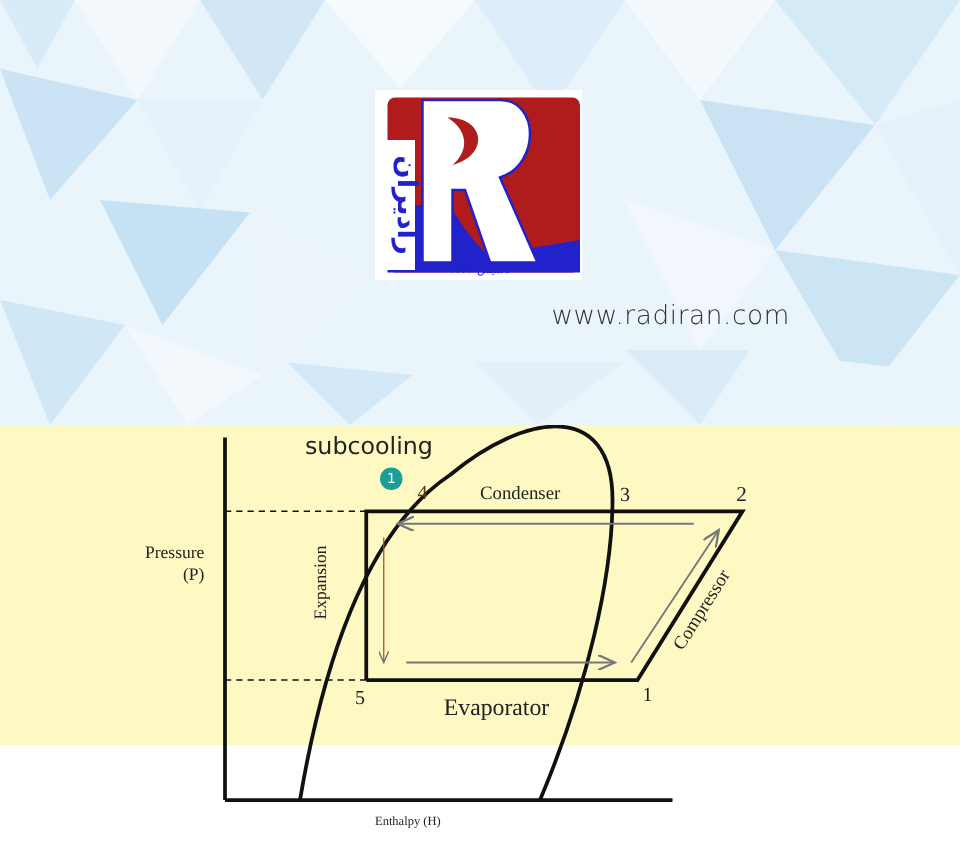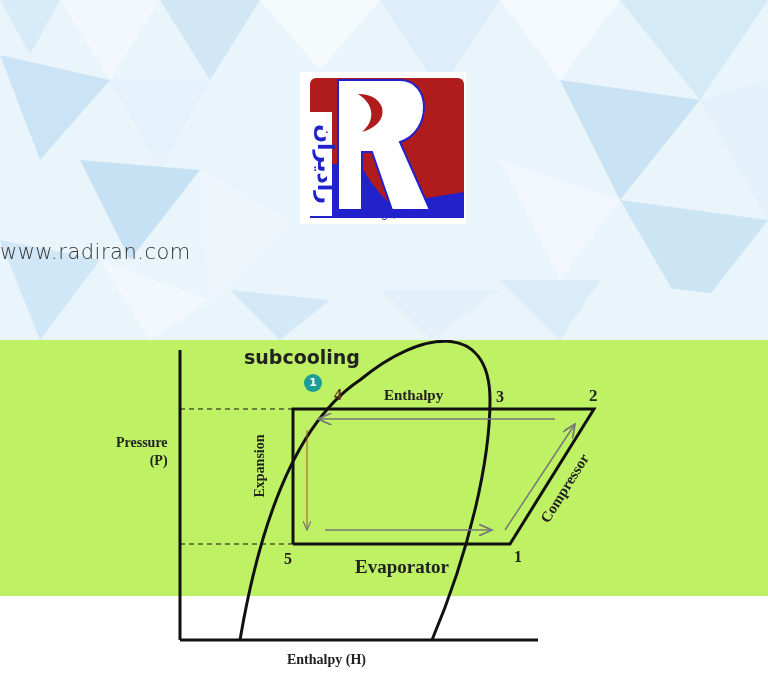--- a/index.html
+++ b/index.html
@@ -1,21 +1,21 @@
 <!DOCTYPE html>
 <html><head>
   <meta charset="utf-8">
   <style>
     html, body { margin: 0; padding: 0; }
     body { width: 768px; height: 680px; overflow: hidden; background: #ffffff; position: relative; font-family: "Liberation Serif", serif; }
     .banner { position: absolute; left: 0; top: 0; width: 768px; height: 340px; overflow: hidden; background: #eaf4fb; }
     .banner svg.pattern { position: absolute; left: 0; top: 0; }
     .logo { position: absolute; left: 300px; top: 72px; width: 166px; height: 152px; }
-    .url { position: absolute; left: 0; width: 632px; top: 240px; text-align: left; font-family: "DejaVu Sans", sans-serif; font-size: 21px; color: #333; letter-spacing: 0.5px; font-weight: 300; }
-    .diagram { position: absolute; left: 0; top: 340px; width: 768px; height: 256px; background: #bef264; font-weight: bold; }
+    .url { position: absolute; left: 0; width: 632px; top: 240px; text-align: right; font-family: "DejaVu Sans", sans-serif; font-size: 21px; color: #333; letter-spacing: 0.5px; font-weight: 300; }
+    .diagram { position: absolute; left: 0; top: 340px; width: 768px; height: 256px; background: #fef9c3; }
     .diagram svg { position: absolute; left: 0; top: 0; }
     .lbl { position: absolute; font-family: "Liberation Serif", serif; color: #222; white-space: nowrap; }
     .subcool { position: absolute; left: 244px; top: 6px; font-family: "DejaVu Sans", sans-serif; font-size: 19px; color: #222; }
     .badge { position: absolute; left: 304px; top: 34px; width: 18px; height: 18px; border-radius: 50%; background: #1a9e96; color: #fff; font-family: "DejaVu Sans", sans-serif; font-size: 11px; text-align: center; line-height: 18px; }
   </style>
 </head>
 <body>
 
 <div class="banner">
   <svg class="pattern" width="768" height="340" viewBox="0 0 768 340">
@@ -81,30 +81,30 @@
     <line x1="555" y1="79" x2="318" y2="79" stroke="#777" stroke-width="1.5" marker-end="url(#ah)"></line>
     <line x1="307" y1="90" x2="307" y2="190" stroke="#a0522d" stroke-width="1" marker-end="url(#ah)"></line>
     <line x1="325" y1="190" x2="492" y2="190" stroke="#777" stroke-width="1.5" marker-end="url(#ah)"></line>
     <line x1="505" y1="190" x2="575" y2="84" stroke="#777" stroke-width="1.5" marker-end="url(#ah)"></line>
   </svg>
 
   <div class="subcool">subcooling</div>
   <div class="badge">1</div>
 
   <div class="lbl" style="left:334px;top:46px;font-size:16px;color:#5a3a1a;">4</div>
-  <div class="lbl" style="left:384px;top:47px;font-size:15px;">Enthalpy</div>
+  <div class="lbl" style="left:384px;top:47px;font-size:15px;">Condenser</div>
   <div class="lbl" style="left:496px;top:48px;font-size:16px;">3</div>
   <div class="lbl" style="left:589px;top:46px;font-size:17px;">2</div>
 
   <div class="lbl" style="left:116px;top:94px;font-size:14px;text-align:right;line-height:18px;">
     <div>Pressure</div>
     <div>(P)</div>
   </div>
 
   <div class="lbl" style="left:228px;top:118px;font-size:14px;transform:rotate(-90deg);transform-origin:center;">Expansion</div>
   <div class="lbl" style="left:526px;top:140px;font-size:15px;transform:rotate(-58deg);transform-origin:center;">Compressor</div>
 
   <div class="lbl" style="left:284px;top:210px;font-size:16px;">5</div>
   <div class="lbl" style="left:355px;top:216px;font-size:19px;">Evaporator</div>
   <div class="lbl" style="left:514px;top:208px;font-size:16px;">1</div>
 
-  <div class="lbl" style="left:287px;top:312px;font-size:14px;">Enthalpy (H)</div>
+  <div class="lbl" style="left:300px;top:312px;font-size:10px;">Enthalpy (H)</div>
 </div>
 
 </body></html>

